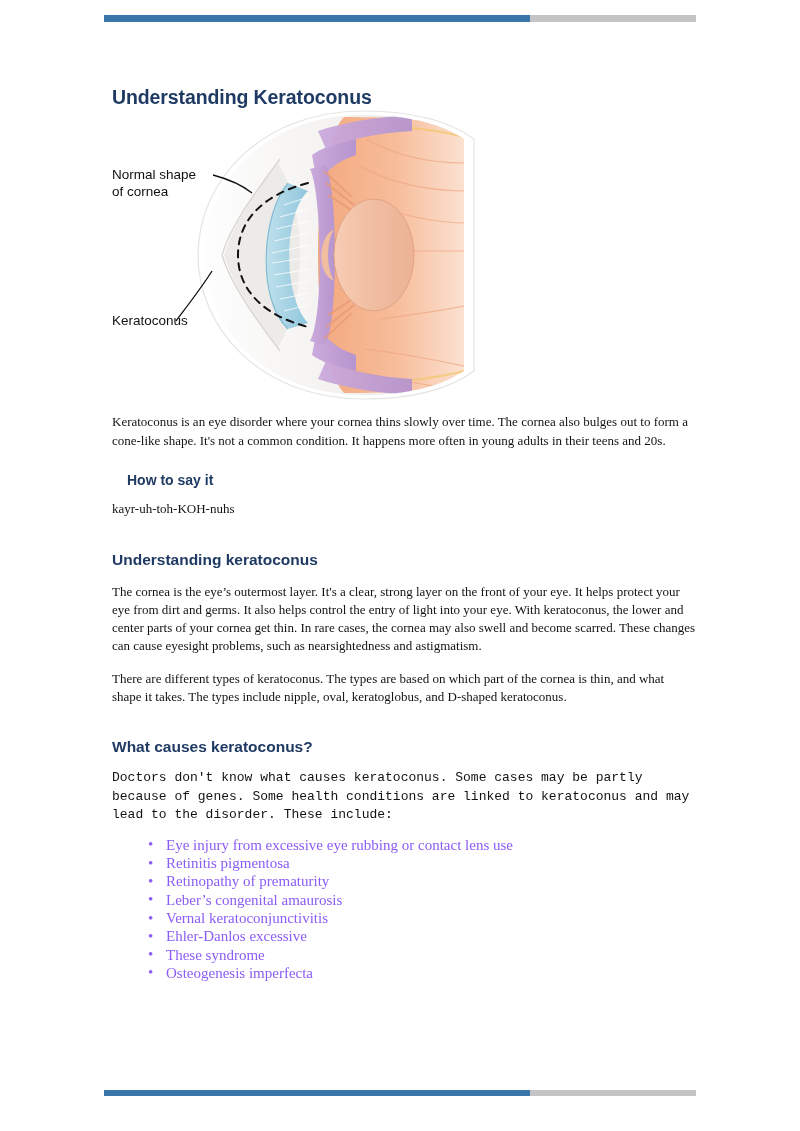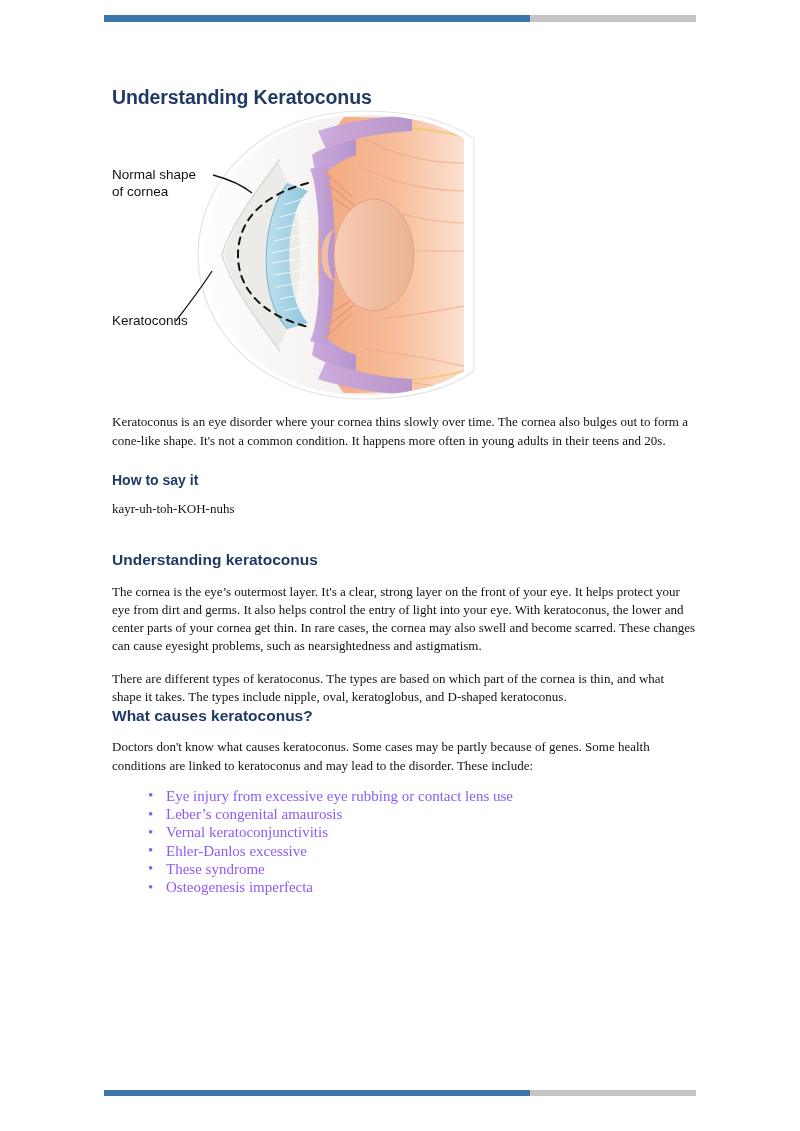--- a/index.html
+++ b/index.html
@@ -55,21 +55,21 @@
   }
 
   h2.sec-head {
     font-family: "Liberation Sans", "DejaVu Sans", sans-serif;
     font-weight: bold;
     color: #1f3a63;
     margin: 0;
     line-height: 1.25;
   }
   h2.sec-head.big   { font-size: 15.5px; }
-  h2.sec-head.small { font-size: 14px; }
+  h2.sec-head.small { font-size: 14px; margin-left: 15px; }
 
   p.body {
     font-size: 13px;
     line-height: 1.40;
     margin: 0;
     text-align: left;
     color: #121212;
   }
 
   ul.bullets {
@@ -264,25 +264,27 @@
       <h2 class="sec-head small">How to say it</h2>
       <p class="body" style="margin-top:11px;">kayr-uh-toh-KOH-nuhs</p>
     </div>
 
     <div style="margin-top:32px;">
       <h2 class="sec-head big">Understanding keratoconus</h2>
       <p class="body" style="margin-top:13px;">The cornea is the eye’s outermost layer. It's a clear, strong layer on the front of your eye. It helps protect your eye from dirt and germs. It also helps control the entry of light into your eye. With keratoconus, the lower and center parts of your cornea get thin. In rare cases, the cornea may also swell and become scarred. These changes can cause eyesight problems, such as nearsightedness and astigmatism.</p>
       <p class="body" style="margin-top:14px;">There are different types of keratoconus. The types are based on which part of the cornea is thin, and what shape it takes. The types include nipple, oval, keratoglobus, and D-shaped keratoconus.</p>
     </div>
 
-    <div style="">
+    <div style="margin-top:31px;">
       <h2 class="sec-head big">What causes keratoconus?</h2>
-      <p class="body" style="margin-top:13px;">Doctors don't know what causes keratoconus. Some cases may be partly because of genes. Some health conditions are linked to keratoconus and may lead to the disorder. These include:</p>
+      <p class="body" style="margin-top:13px;font-family:Liberation Mono, monospace;">Doctors don't know what causes keratoconus. Some cases may be partly because of genes. Some health conditions are linked to keratoconus and may lead to the disorder. These include:</p>
       <ul class="bullets" style="margin-top:12px;">
         <li>Eye injury from excessive eye rubbing or contact lens use</li>
+        <li>Retinitis pigmentosa</li>
+        <li>Retinopathy of prematurity</li>
         <li>Leber’s congenital amaurosis</li>
         <li>Vernal keratoconjunctivitis</li>
         <li>Ehler-Danlos excessive</li>
         <li>These syndrome</li>
         <li>Osteogenesis imperfecta</li>
       </ul>
     </div>
 
   </div>
 

